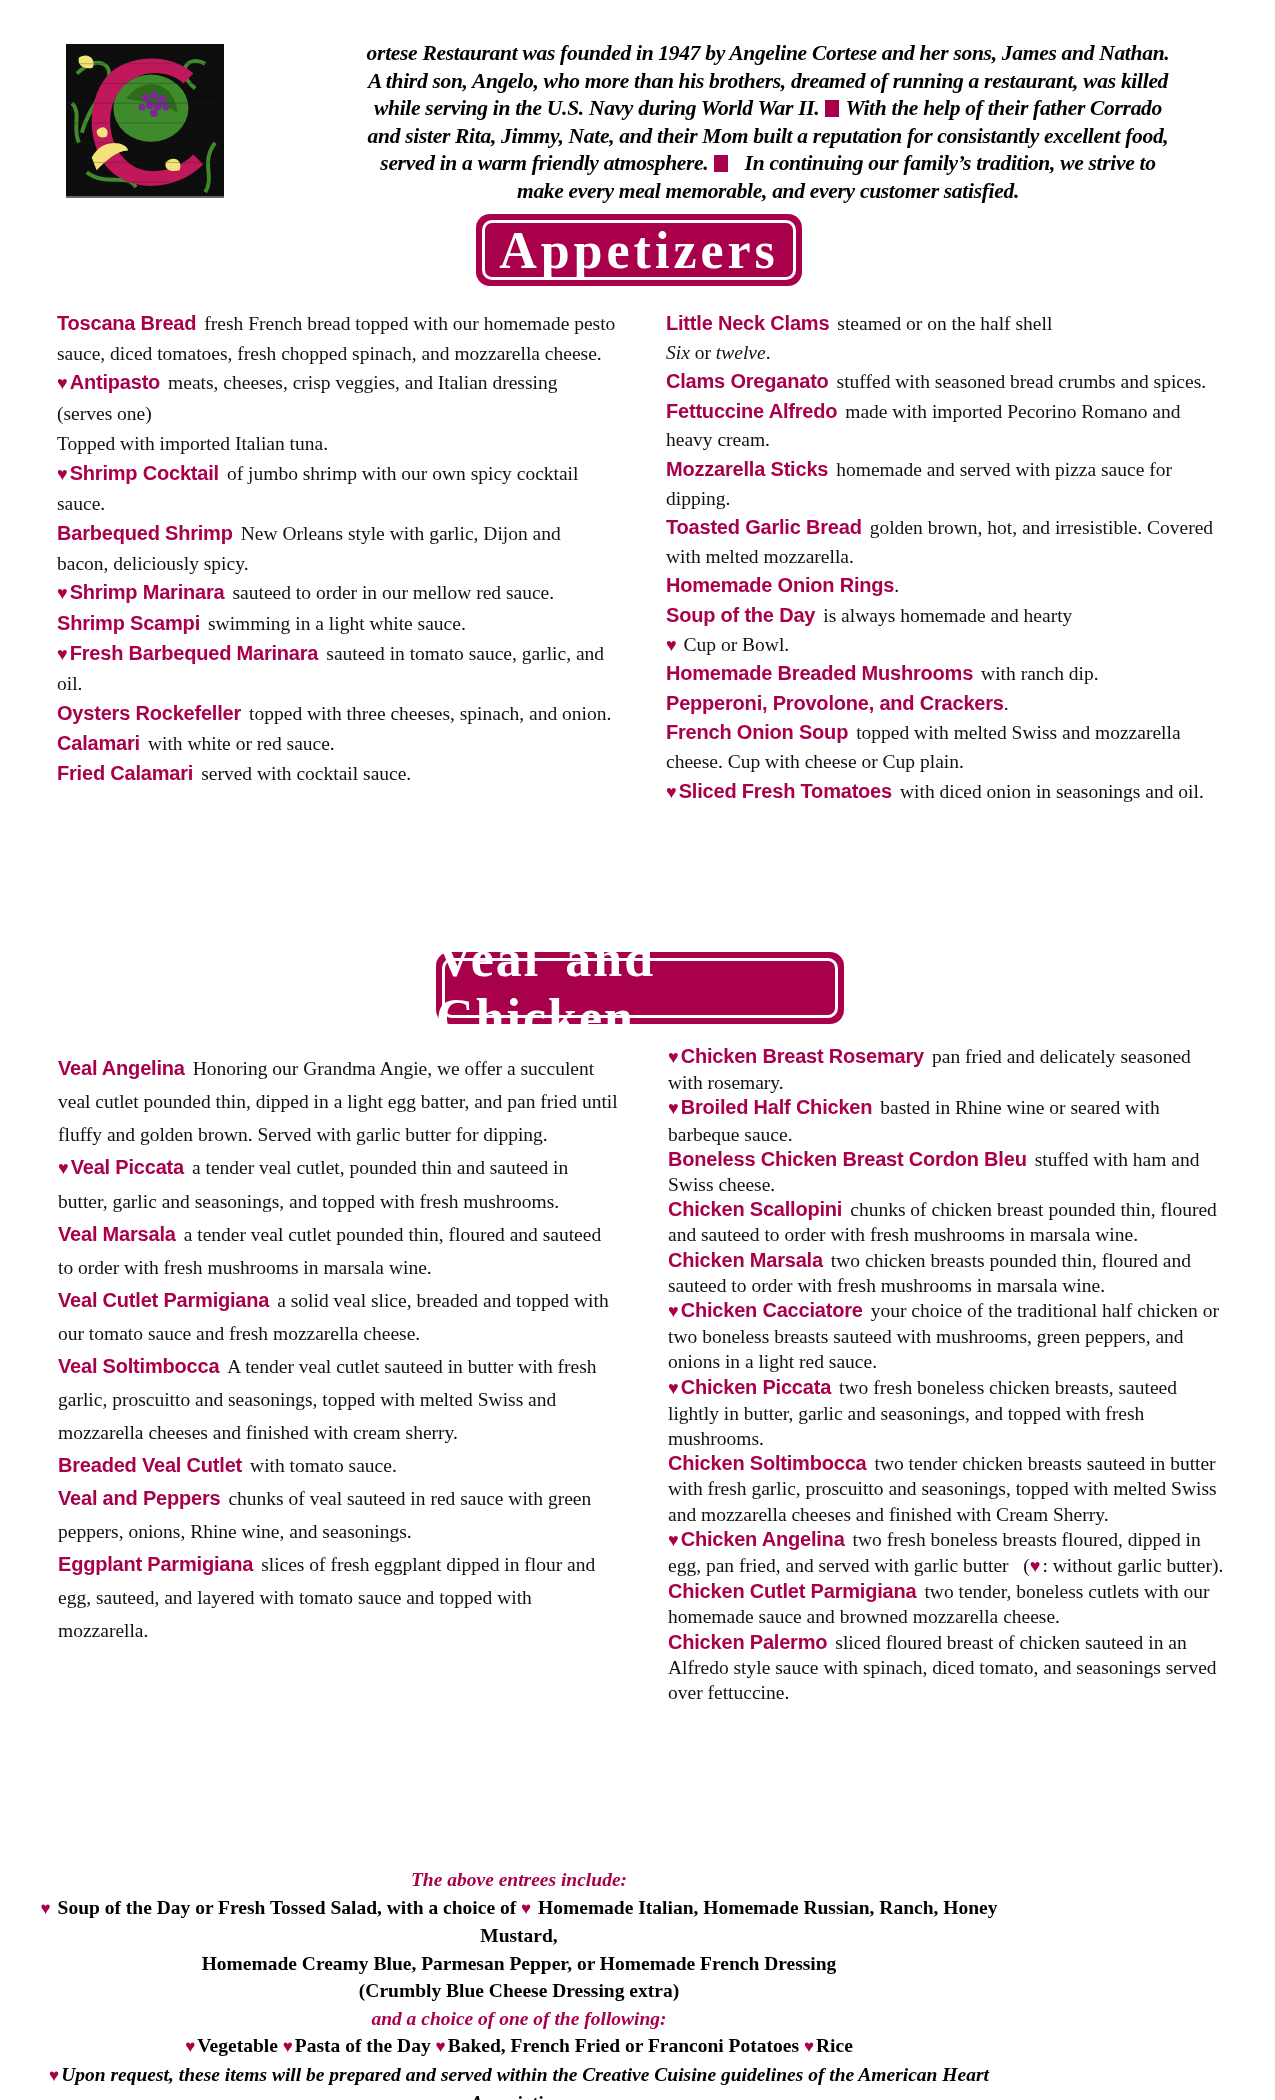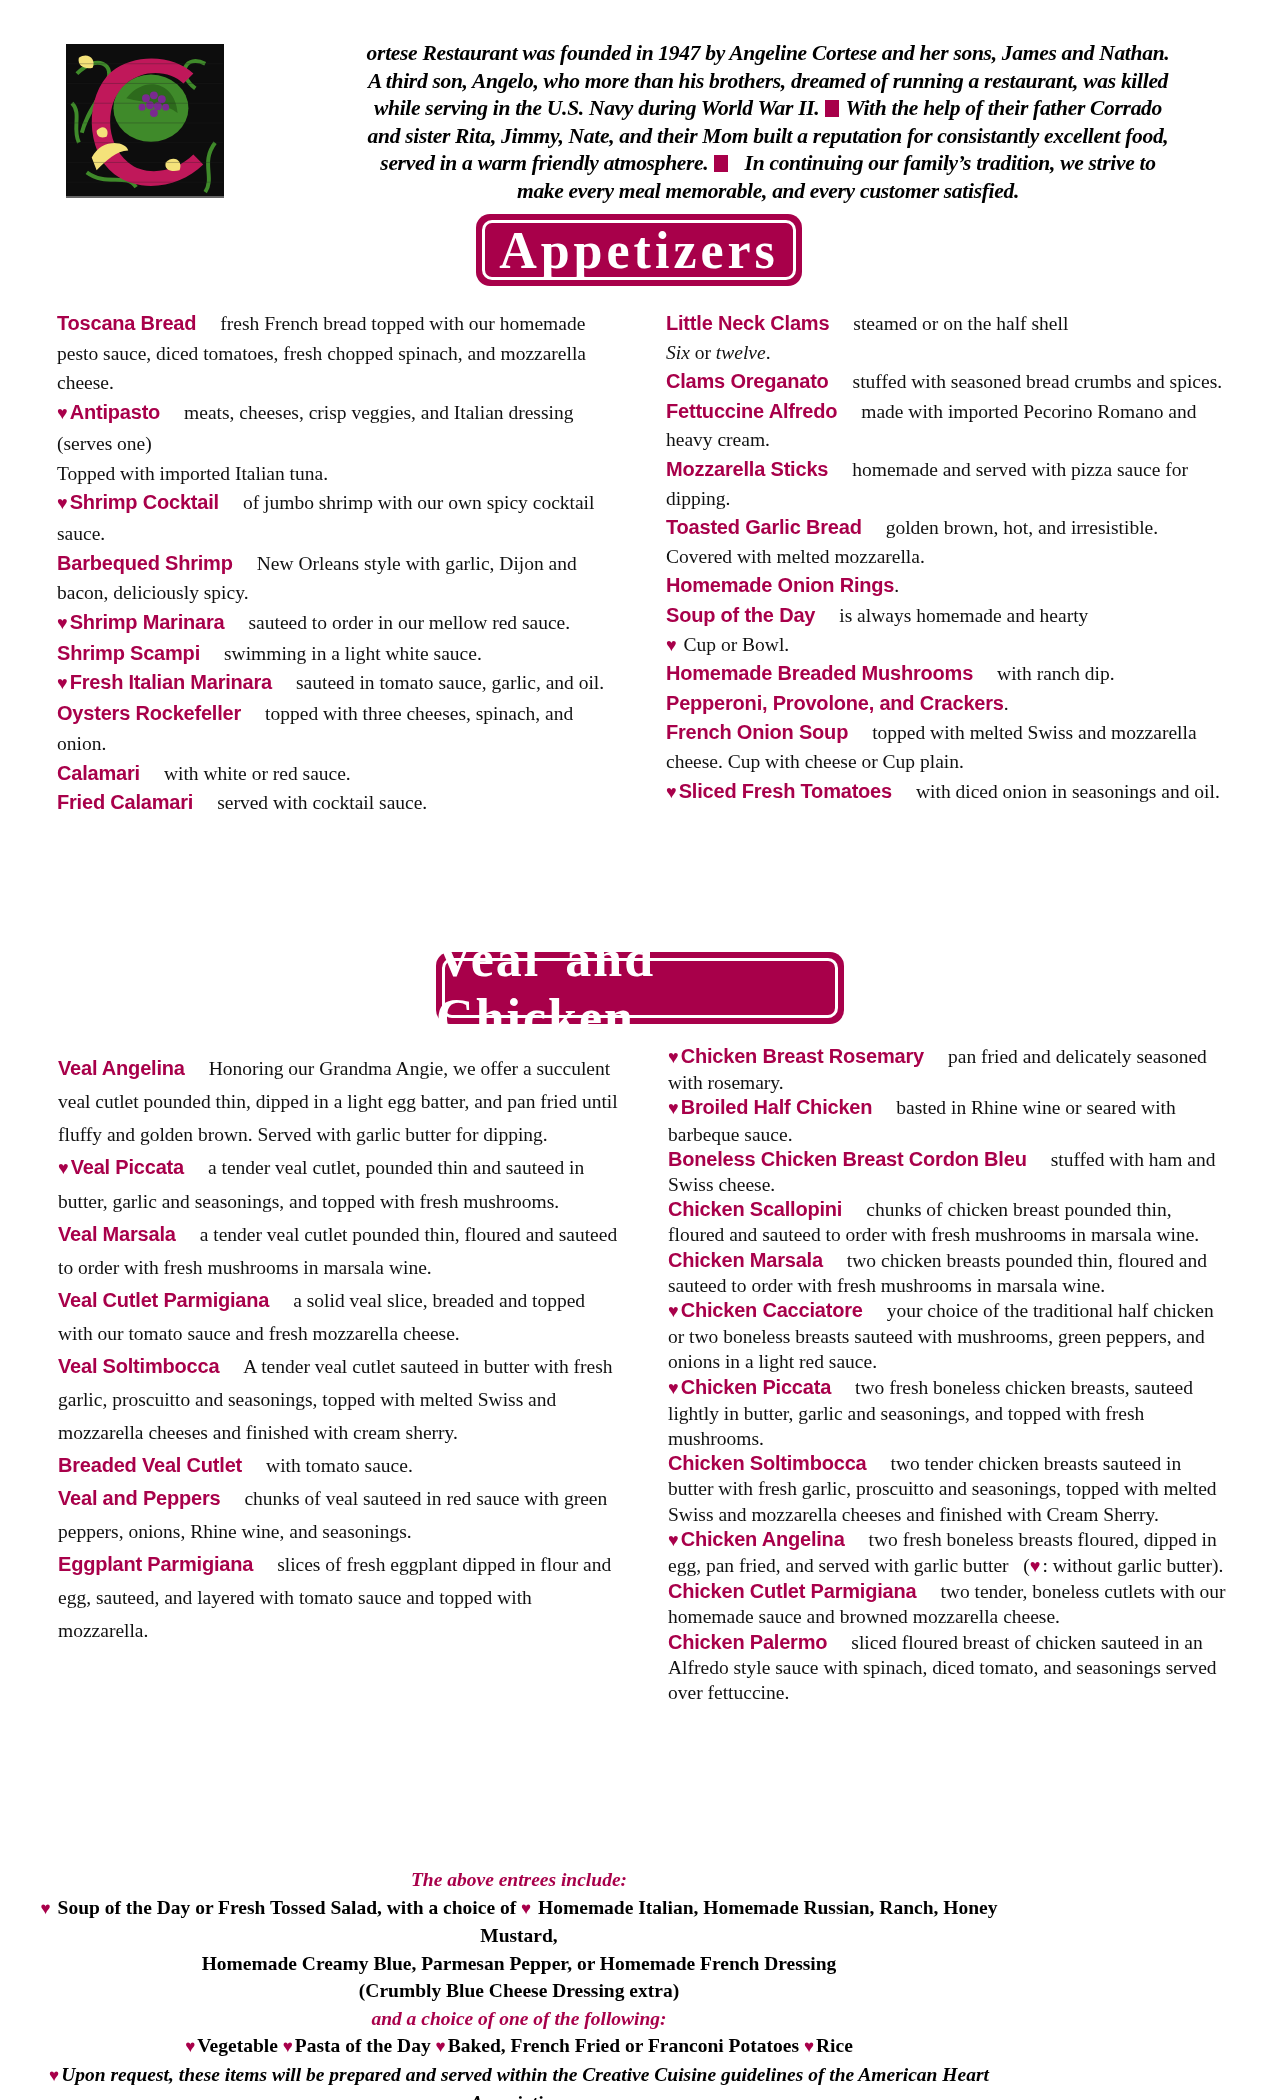--- a/index.html
+++ b/index.html
@@ -17,21 +17,21 @@
   .banner { position: absolute; height: 72px; background: #A8004A; border-radius: 14px; display: flex; align-items: center; justify-content: center; }
   .banner::before { content: ""; position: absolute; left: 6px; top: 6px; right: 6px; bottom: 6px; border: 3px solid #fff; border-radius: 10px; }
   .banner span { position: relative; color: #fff; font-family: "Liberation Serif", serif; font-weight: bold; font-size: 52px; letter-spacing: 4px; }
   .banner-appetizers { left: 476px; top: 214px; width: 326px; }
   .banner-veal { left: 436px; top: 952px; width: 408px; }
   .banner-veal span { letter-spacing: 2px; word-spacing: 10px; }
 
   
   .col { position: absolute; font-size: 19.5px; }
   .item { margin: 0; }
-  .name { color: #A8004A; font-family: "Liberation Sans", "DejaVu Sans", sans-serif; font-weight: bold; font-size: 20px; letter-spacing: -0.2px; margin-right: 24px; }
+  .name { color: #A8004A; font-family: "Liberation Sans", "DejaVu Sans", sans-serif; font-weight: bold; font-size: 20px; letter-spacing: -0.2px; margin-right: 8px; }
   .heart { color: #A8004A; font-size: 18px; margin-right: 2px; }
   .desc { color: #111; }
   .it { font-style: italic; }
 
   .app-left { left: 57px; top: 309px; width: 560px; line-height: 29.7px; }
   .app-right { left: 666px; top: 309px; width: 560px; line-height: 28.6px; }
   .veal-left { left: 58px; top: 1052px; width: 560px; line-height: 33px; }
   .chick-right { left: 668px; top: 1044px; width: 560px; line-height: 25.2px; }
 
   
@@ -96,21 +96,21 @@
 </div>
 
 <div class="col app-left">
     <div class="item"><span class="name">Toscana Bread</span><span class="desc">fresh French bread topped with our homemade pesto sauce, diced tomatoes, fresh chopped spinach, and mozzarella cheese.</span></div>
     <div class="item"><span class="heart">♥</span><span class="name">Antipasto</span><span class="desc">meats, cheeses, crisp veggies, and Italian dressing (serves one)</span></div>
     <div class="item desc"><span>Topped with imported Italian tuna.</span></div>
     <div class="item"><span class="heart">♥</span><span class="name">Shrimp Cocktail</span><span class="desc">of jumbo shrimp with our own spicy cocktail sauce.</span></div>
     <div class="item"><span class="name">Barbequed Shrimp</span><span class="desc">New Orleans style with garlic, Dijon and bacon, deliciously spicy.</span></div>
     <div class="item"><span class="heart">♥</span><span class="name">Shrimp Marinara</span><span class="desc">sauteed to order in our mellow red sauce.</span></div>
     <div class="item"><span class="name">Shrimp Scampi</span><span class="desc">swimming in a light white sauce.</span></div>
-    <div class="item"><span class="heart">♥</span><span class="name">Fresh Italian Marinara</span><span class="desc">sauteed in tomato sauce, garlic, and oil.</span></div>
+    <div class="item"><span class="heart">♥</span><span class="name">Fresh Barbequed Marinara</span><span class="desc">sauteed in tomato sauce, garlic, and oil.</span></div>
     <div class="item"><span class="name">Oysters Rockefeller</span><span class="desc">topped with three cheeses, spinach, and onion.</span></div>
     <div class="item"><span class="name">Calamari</span><span class="desc">with white or red sauce.</span></div>
     <div class="item"><span class="name">Fried Calamari</span><span class="desc">served with cocktail sauce.</span></div>
   </div>
 <div class="col app-right">
     <div class="item"><span class="name">Little Neck Clams</span><span class="desc">steamed or on the half shell</span><div class="desc"><span class="it">Six</span> <span>or</span> <span class="it">twelve</span><span>.</span></div></div>
     <div class="item"><span class="name">Clams Oreganato</span><span class="desc">stuffed with seasoned bread crumbs and spices.</span></div>
     <div class="item"><span class="name">Fettuccine Alfredo</span><span class="desc">made with imported Pecorino Romano and heavy cream.</span></div>
     <div class="item"><span class="name">Mozzarella Sticks</span><span class="desc">homemade and served with pizza sauce for dipping.</span></div>
     <div class="item"><span class="name">Toasted Garlic Bread</span><span class="desc">golden brown, hot, and irresistible. Covered with melted mozzarella.</span></div>

